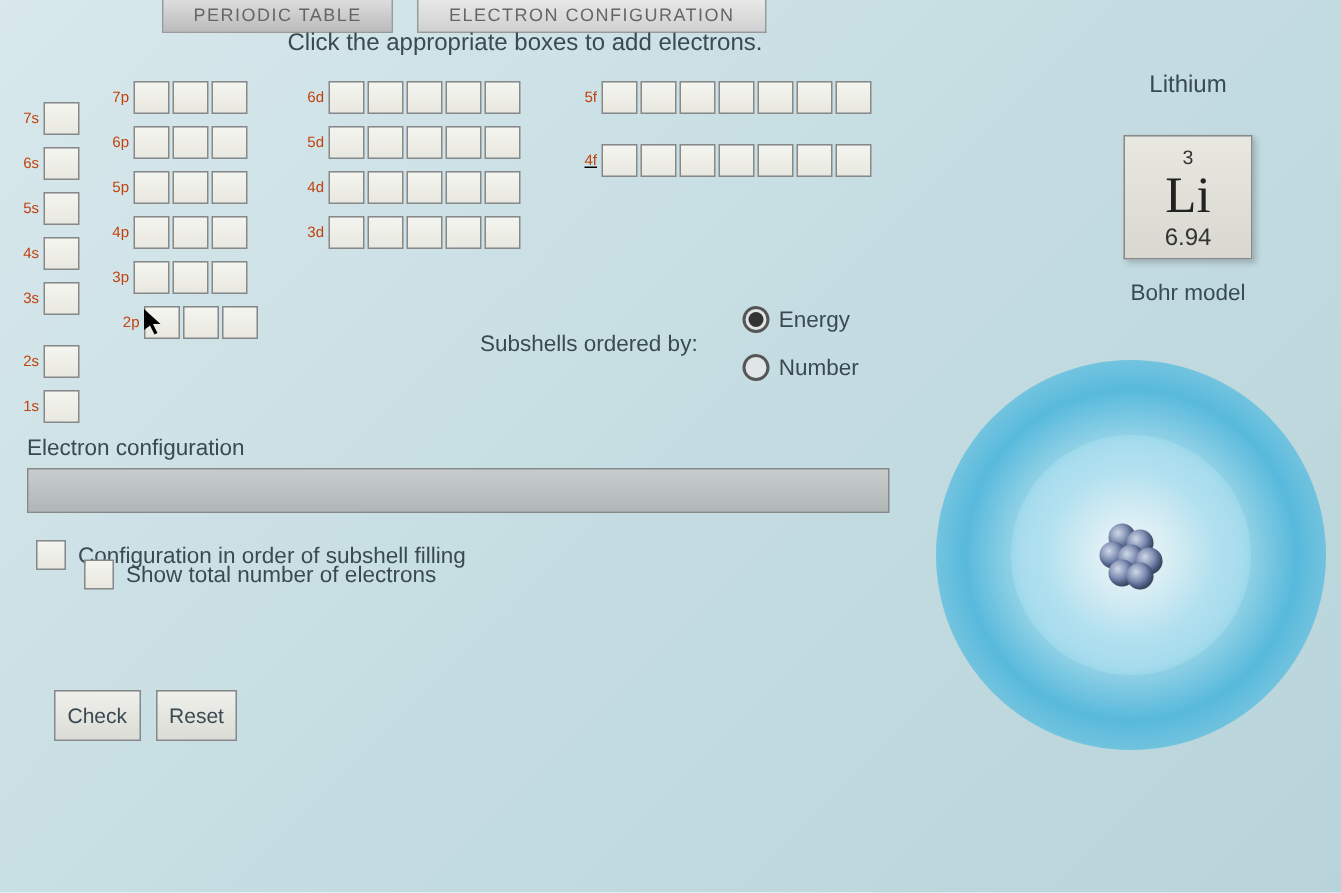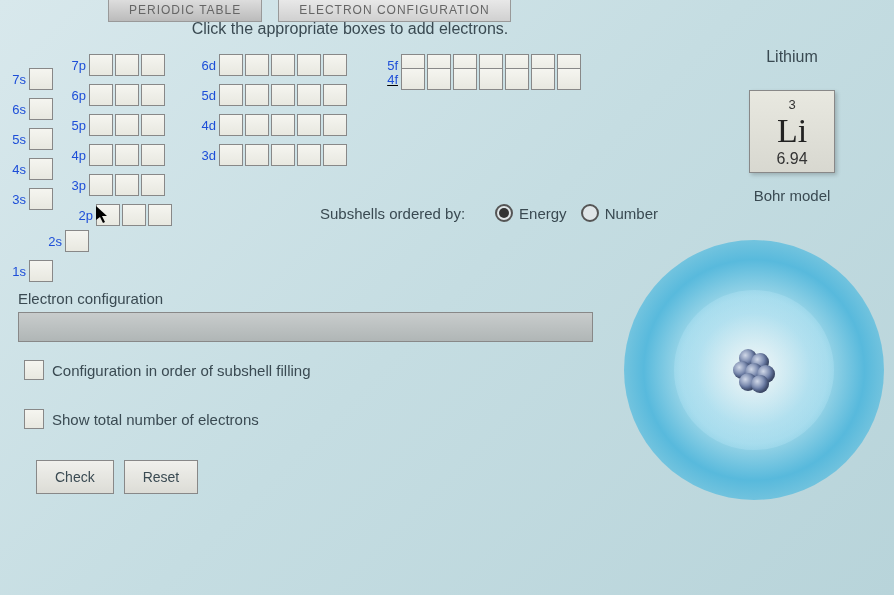--- a/index.html
+++ b/index.html
@@ -44,22 +44,22 @@
     top: 50px;
     left: 8px;
     width: 680px;
   }
   .orb-row {
     position: absolute;
     display: flex;
     align-items: center;
   }
   .orb-label {
-    font-size: 13px;
-    color: #1d4ed8;
+    font-size: 10px;
+    color: #c2410c;
     margin-right: 3px;
     width: 18px;
     text-align: right;
   }
   .orb-box {
     width: 24px;
     height: 22px;
     background: linear-gradient(#f5f5f0, #e8e8e0);
     border: 1px solid #888;
     margin-right: 2px;
@@ -79,21 +79,21 @@
     top: 204px;
     left: 320px;
     font-size: 15px;
     color: #3a4a52;
     display: flex;
     align-items: center;
     gap: 30px;
   }
   .radio-group {
     display: flex;
-    flex-direction: row;
+    flex-direction: column;
     gap: 14px;
   }
   .radio-row { display: flex; align-items: center; gap: 6px; cursor: pointer; }
   .radio {
     width: 18px;
     height: 18px;
     border: 2px solid #555;
     border-radius: 50%;
     display: inline-flex;
     align-items: center;
@@ -140,21 +140,21 @@
     border: 1px solid #888;
   }
   .btn-row {
     position: absolute;
     top: 460px;
     left: 36px;
     display: flex;
     gap: 10px;
   }
   .btn {
-    padding: 8px 18px;
+    padding: 8px 8px;
     background: linear-gradient(#f0f0ec, #dcdcd6);
     border: 1px solid #888;
     font-size: 14px;
     color: #3a4a52;
     cursor: pointer;
   }
   .element-panel {
     position: absolute;
     top: 48px;
     right: 42px;
@@ -230,21 +230,21 @@
       <div class="orb-box"></div>
     </div>
   <div class="orb-row" style="top:108px; left:0;">
       <span class="orb-label">4s</span>
       <div class="orb-box"></div>
     </div>
   <div class="orb-row" style="top:138px; left:0;">
       <span class="orb-label">3s</span>
       <div class="orb-box"></div>
     </div>
-  <div class="orb-row" style="top:180px; left:0;margin-left:36px;">
+  <div class="orb-row" style="top:180px; left:0;">
       <span class="orb-label">2s</span>
       <div class="orb-box"></div>
     </div>
   <div class="orb-row" style="top:210px; left:0;">
       <span class="orb-label">1s</span>
       <div class="orb-box"></div>
     </div>
 
   <div class="orb-row" style="top:4px; left:60px;">
       <span class="orb-label">7p</span>
@@ -319,21 +319,21 @@
   <div class="orb-row" style="top:4px; left:372px;">
       <span class="orb-label">5f</span>
       <div class="orb-box"></div>
       <div class="orb-box"></div>
       <div class="orb-box"></div>
       <div class="orb-box"></div>
       <div class="orb-box"></div>
       <div class="orb-box"></div>
       <div class="orb-box"></div>
     </div>
-  <div class="orb-row" style="top:18px; left:372px;text-decoration:underline;">
+  <div class="orb-row" style="top:46px; left:372px;text-decoration:underline;">
       <span class="orb-label">4f</span>
       <div class="orb-box"></div>
       <div class="orb-box"></div>
       <div class="orb-box"></div>
       <div class="orb-box"></div>
       <div class="orb-box"></div>
       <div class="orb-box"></div>
       <div class="orb-box"></div>
     </div>
 
@@ -358,21 +358,21 @@
   </div>
 </div>
 
 <div class="econfig-label">Electron configuration</div>
 <div class="econfig-bar"></div>
 
 <div class="check-row" style="top:360px;">
   <div class="checkbox"></div>
   <span>Configuration in order of subshell filling</span>
 </div>
-<div class="check-row" style="top:409px;">
+<div class="check-row" style="top:373px;margin-left:32px;">
   <div class="checkbox"></div>
   <span>Show total number of electrons</span>
 </div>
 
 <div class="btn-row">
   <div class="btn">Check</div>
   <div class="btn">Reset</div>
 </div>
 
 <div class="element-panel">

